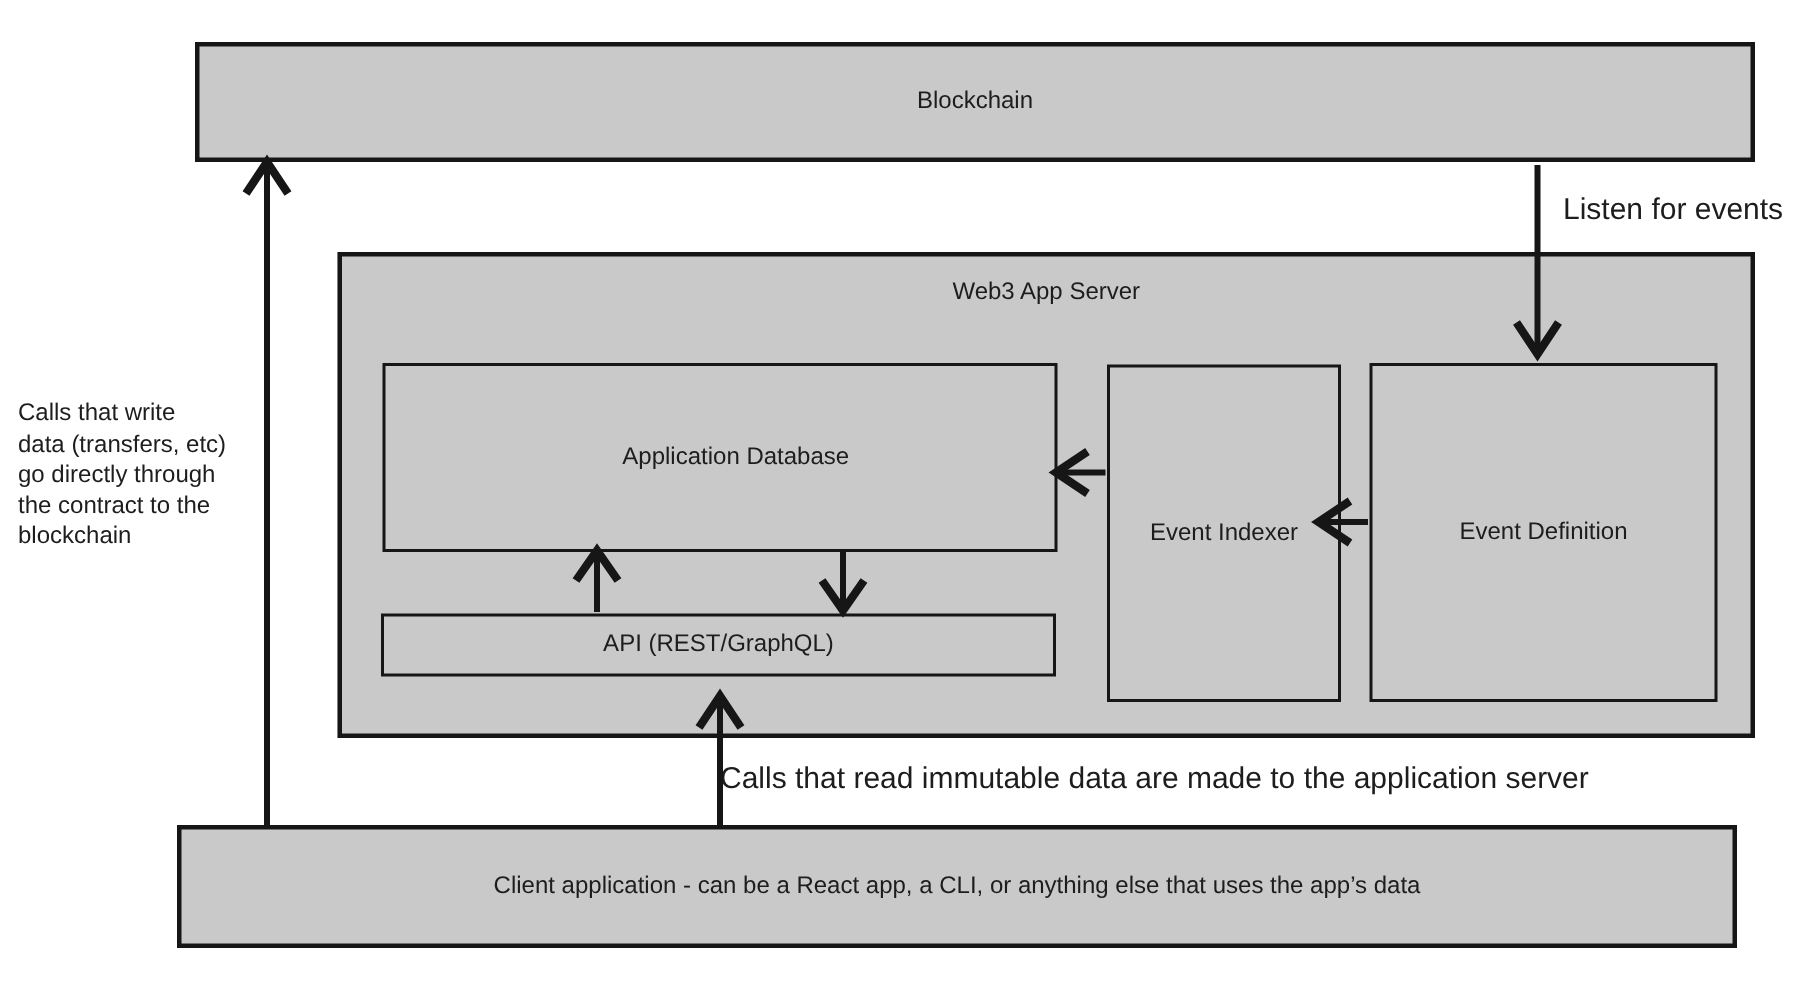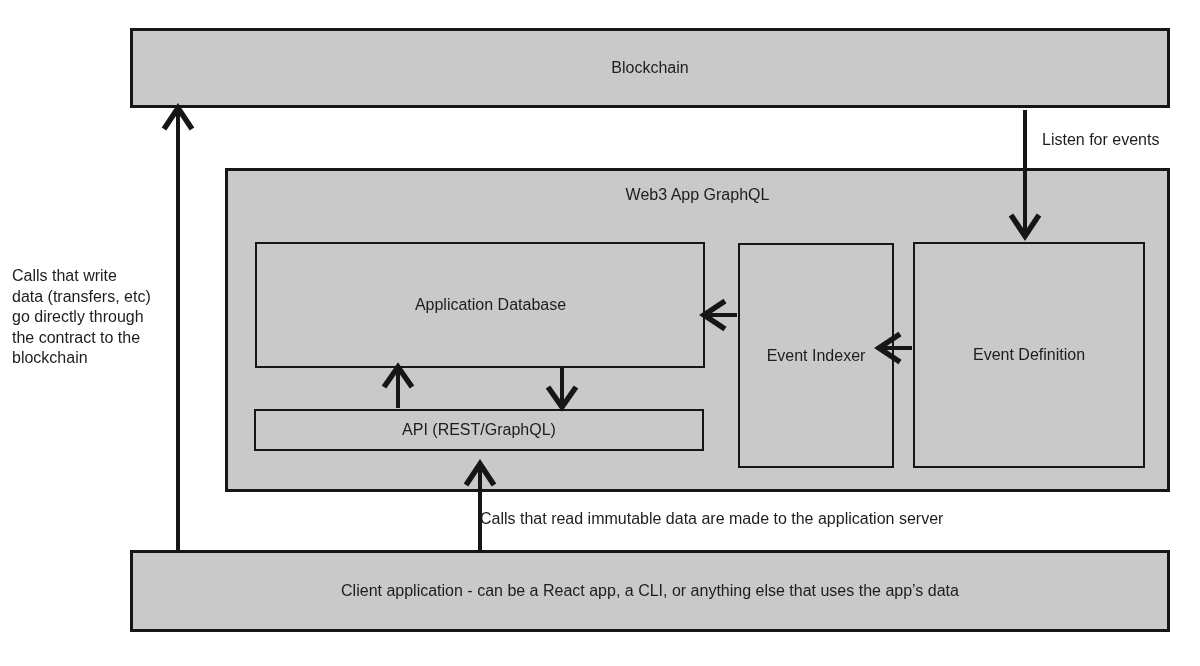--- a/index.html
+++ b/index.html
@@ -25,21 +25,21 @@
     border:2px solid var(--box-border);
     box-sizing:border-box;
     display:flex;align-items:center;justify-content:center;
     text-align:center;
   }
   .box.outer{border-width:3px;}
   .box.container-top{align-items:flex-start;padding-top:14px;}
   .label{font-size:16px;line-height:20px;}
   .float-label{
     position:absolute;
-    font-size:16px;line-height:20px;
+    font-size:20px;line-height:20px;
     white-space:nowrap;
     text-align:right;
   }
   .note{
     position:absolute;
     left:12px;top:266px;width:180px;
     font-size:16px;line-height:20.5px;
   }
   .arrows{
     position:absolute;left:0;top:0;
@@ -55,40 +55,40 @@
 </head>
 <body>
 
 <div class="canvas">
 
   <div class="box outer" style="left:130px;top:28px;width:1040px;height:80px;">
     <span class="label">Blockchain</span>
   </div>
 
   <div class="box outer container-top" style="left:225px;top:168px;width:945px;height:324px;">
-    <span class="label">Web3 App GraphQL</span>
+    <span class="label">Web3 App Server</span>
   </div>
 
   <div class="box" style="left:255px;top:242px;width:450px;height:126px;padding-left:21px;">
     <span class="label">Application Database</span>
   </div>
 
   <div class="box" style="left:254px;top:409px;width:450px;height:42px;">
     <span class="label">API (REST/GraphQL)</span>
   </div>
 
   <div class="box" style="left:738px;top:243px;width:156px;height:225px;">
     <span class="label">Event Indexer</span>
   </div>
 
   <div class="box" style="left:913px;top:242px;width:232px;height:226px;">
     <span class="label">Event Definition</span>
   </div>
 
-  <div class="box outer" style="left:130px;top:550px;width:1040px;height:82px;">
+  <div class="box outer" style="left:118px;top:550px;width:1040px;height:82px;">
     <span class="label">Client application - can be a React app, a CLI, or anything else that uses the app’s data</span>
   </div>
 
   <div class="note">
     <div>Calls that write</div>
     <div>data (transfers, etc)</div>
     <div>go directly through</div>
     <div>the contract to the</div>
     <div>blockchain</div>
   </div>

